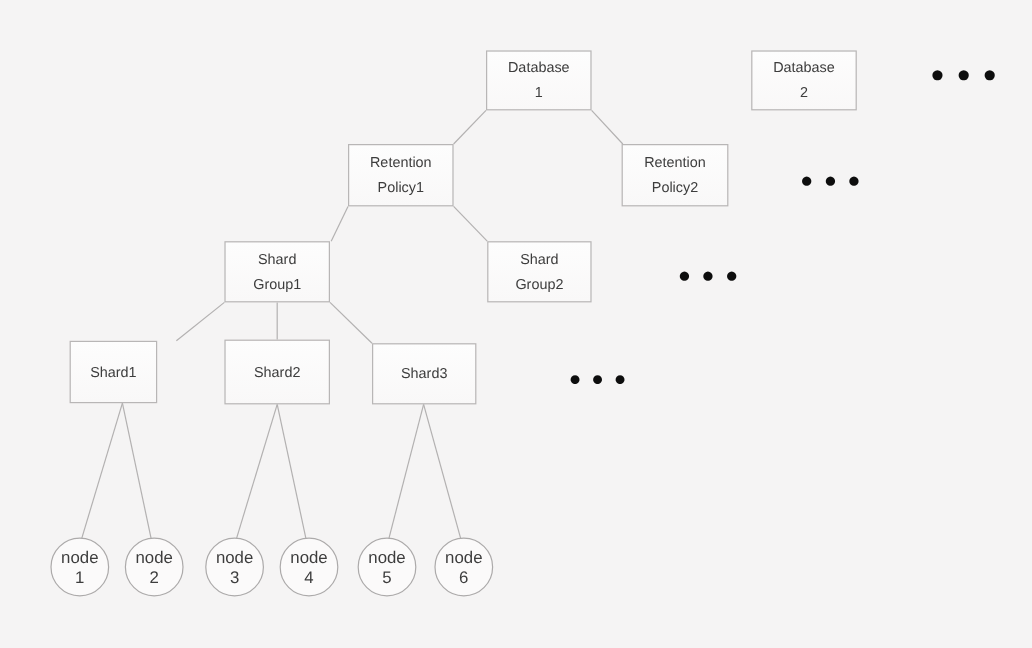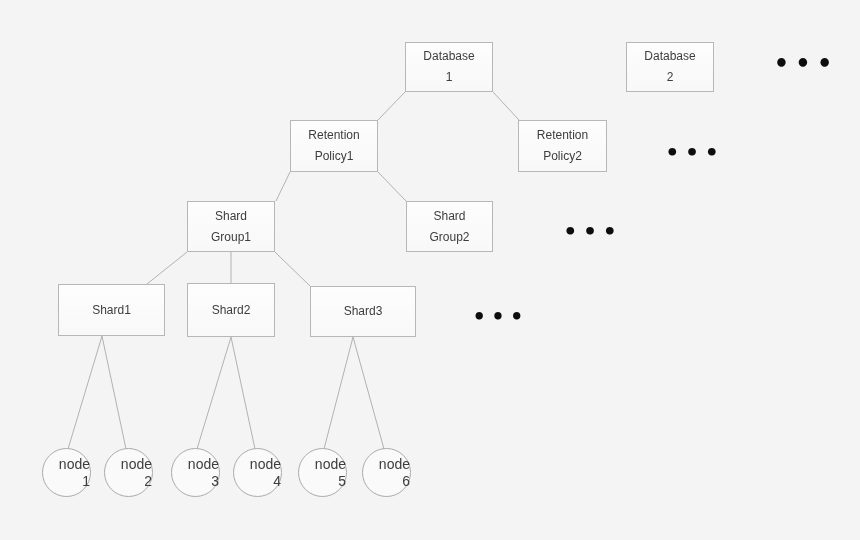--- a/index.html
+++ b/index.html
@@ -17,37 +17,37 @@
     border:1px solid #b8b6b6;
     display:flex; flex-direction:column; justify-content:center;
     text-align:center; font-size:12px; line-height:21px;
   }
   .box span { display:block; }
   .node {
     position:absolute; box-sizing:border-box;
     width:49px; height:49px; border-radius:50%;
     background:#fbfafa; border:1px solid #acaaaa;
     display:flex; flex-direction:column; justify-content:center;
-    text-align:right; font-size:14px; line-height:17px;
+    text-align:center; font-size:14px; line-height:17px;
   }
   .dots {
     position:absolute; display:flex; align-items:center; justify-content:center;
     color:#0d0d0d; font-weight:bold; word-spacing:-2px;
     font-family:"DejaVu Sans", sans-serif;
   }
   
   .b-db1 { left:405px; top:42px;  width:88px; height:50px; }
   .b-db2 { left:626px; top:42px;  width:88px; height:50px; }
   .b-rp1 { left:290px; top:120px; width:88px; height:52px; }
   .b-rp2 { left:518px; top:120px; width:89px; height:52px; }
   .b-sg1 { left:187px; top:201px; width:88px; height:51px; }
   .b-sg2 { left:406px; top:201px; width:87px; height:51px; }
-  .b-s1  { left:58px;  top:284px; width:107px; height:52px; }
+  .b-s1  { left:58px;  top:284px; width:73px; height:52px; }
   .b-s2  { left:187px; top:283px; width:88px; height:54px; }
-  .b-s3  { left:310px; top:286px; width:106px; height:51px; }
+  .b-s3  { left:310px; top:286px; width:87px; height:51px; }
   
   .n1 { left:42px;  top:448px; }
   .n2 { left:104px; top:448px; }
   .n3 { left:171px; top:448px; }
   .n4 { left:233px; top:448px; }
   .n5 { left:298px; top:448px; }
   .n6 { left:362px; top:448px; }
   
   .e-db { left:773px; top:50px;  width:60px; height:28px; font-size:24px; }
   .e-rp { left:662px; top:139px; width:60px; height:26px; font-size:22px; }

